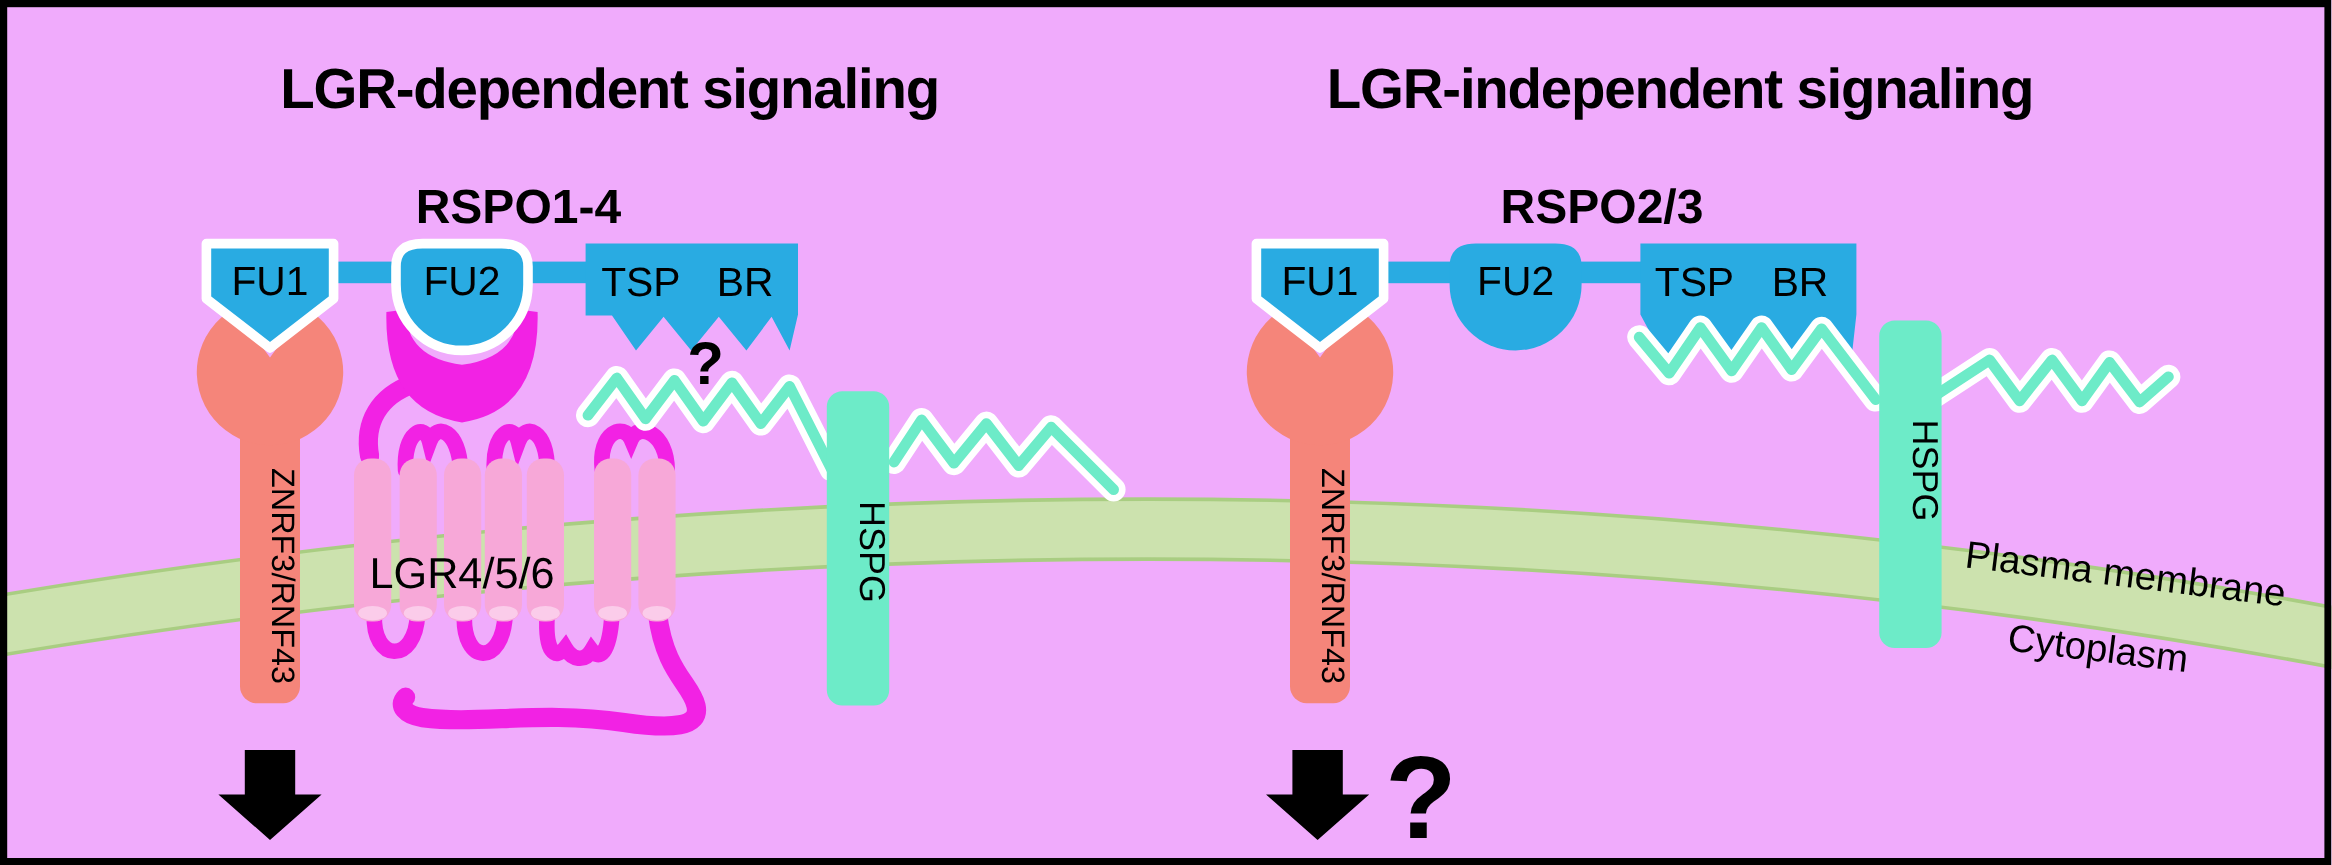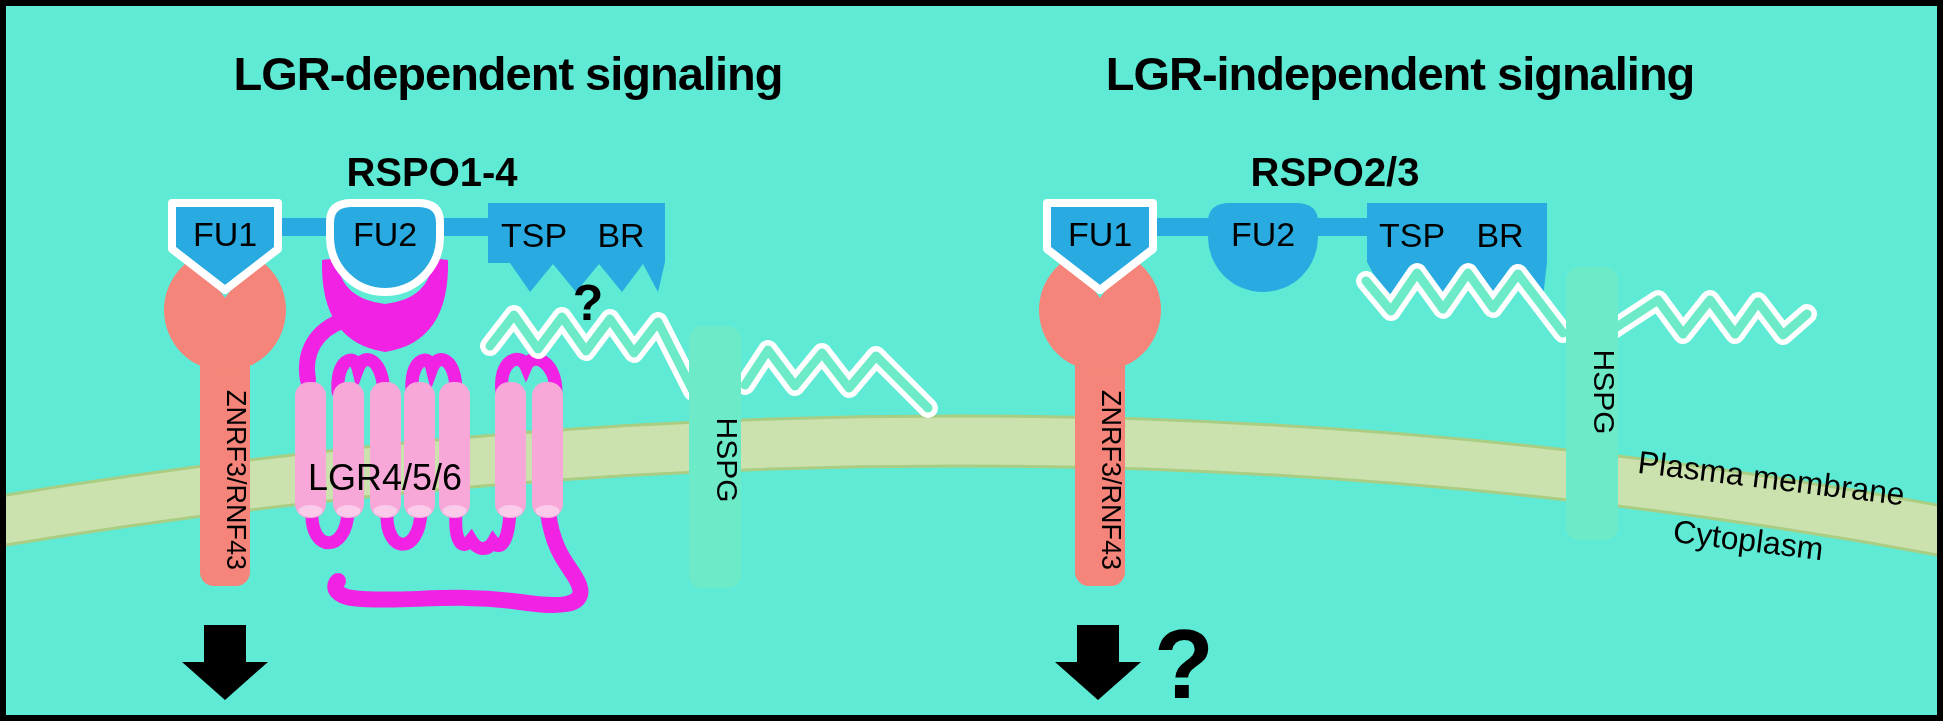--- a/index.html
+++ b/index.html
@@ -1,16 +1,16 @@
 <!DOCTYPE html>
 <html style="--domain-blue: #29ABE2; --receptor-salmon: #F5857A; --lgr-magenta: #F222E4; --helix-pink: #F7A8D8; --helix-pink-light: #FBCCEA; --hspg-teal: #6DEBC8; --membrane-green: #CCE2AE; --membrane-edge: #A9CD82; --text-black: #000000;"><head>
 <meta charset="utf-8">
 <style>
   html, body { margin: 0; padding: 0; background: #ffffff; }
-  .stage { position: relative; width: 1943px; height: 721px; background: #5eead4; }
+  .stage { position: relative; width: 1943px; height: 721px; background: #f0abfc; }
   svg { display: block; }
   text { font-family: "Liberation Sans", sans-serif; fill: #000; }
   .tc { text-anchor: middle; }
   .t-title  { font-size: 47px; font-weight: bold; letter-spacing: -1px; }
   .t-rspo   { font-size: 40px; font-weight: bold; }
   .t-domain { font-size: 34px; }
   .t-lgr    { font-size: 36px; }
   .t-znrf   { font-size: 27px; }
   .t-hspg   { font-size: 30px; }
   .t-mem    { font-size: 32px; }

